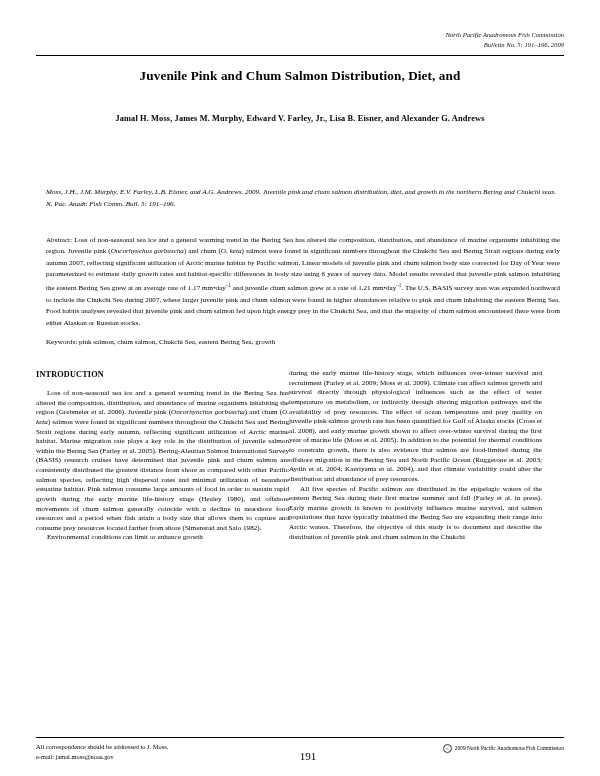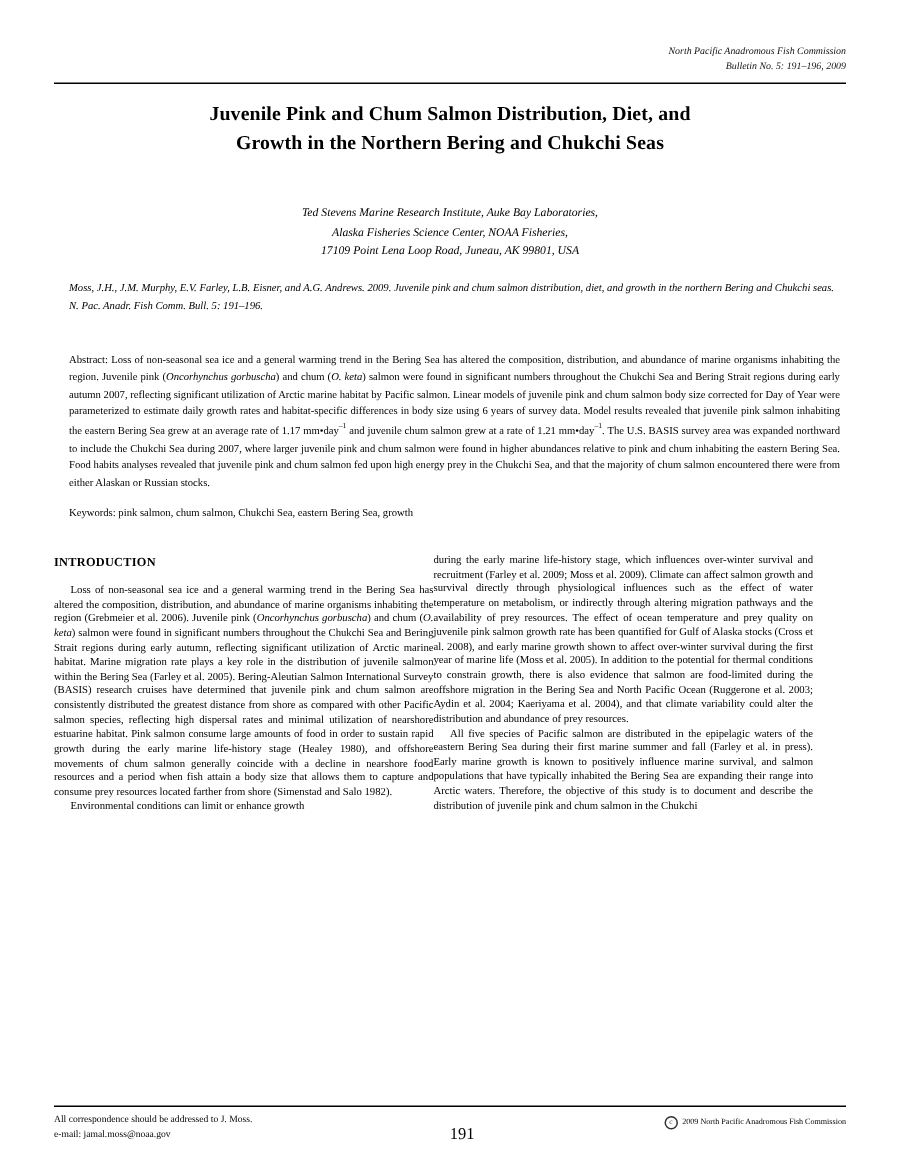--- a/index.html
+++ b/index.html
@@ -188,29 +188,24 @@
 
   <div class="journal-header">
     <div>North Pacific Anadromous Fish Commission</div>
     <div>Bulletin No. 5: 191–196, 2009</div>
   </div>
 
   <div class="header-rule"></div>
 
   <div class="title-block">
     <div class="title-line">Juvenile Pink and Chum Salmon Distribution, Diet, and</div>
-    <div class="title-line">Growth in the Northern Bering and Chukchi Seas</div>
-  </div>
-
-
-  <div class="affil">
-    <div>Ted Stevens Marine Research Institute, Auke Bay Laboratories,</div>
-    <div>Alaska Fisheries Science Center, NOAA Fisheries,</div>
-    <div>17109 Point Lena Loop Road, Juneau, AK 99801, USA</div>
-  </div>
+  </div>
+
+  <div class="authors">Jamal H. Moss, James M. Murphy, Edward V. Farley, Jr., Lisa B. Eisner, and Alexander G. Andrews</div>
+
 
   <div class="citation">
     <span>Moss, J.H., J.M. Murphy, E.V. Farley, L.B. Eisner, and A.G. Andrews.  2009.  Juvenile pink and chum salmon distribution, diet, and growth in the northern Bering and Chukchi seas.  N. Pac. Anadr. Fish Comm. Bull. 5: 191–196.</span>
   </div>
 
   <div class="abstract">
     <span style="font-weight:normal">Abstract:</span><span> Loss of non-seasonal sea ice and a general warming trend in the Bering Sea has altered the composition, distribution, and abundance of marine organisms inhabiting the region.  Juvenile pink (<i><i>Oncorhynchus</i> gorbuscha</i>) and chum (<i>O. keta</i>) salmon were found in significant numbers throughout the Chukchi Sea and Bering Strait regions during early autumn 2007, reflecting significant utilization of Arctic marine habitat by Pacific salmon.  Linear models of juvenile pink and chum salmon body size corrected for Day of Year were parameterized to estimate daily growth rates and habitat-specific differences in body size using 6 years of survey data.  Model results revealed that juvenile pink salmon inhabiting the eastern Bering Sea grew at an average rate of 1.17 mm•day<span class="sup">–1</span> and juvenile chum salmon grew at a rate of 1.21 mm•day<span class="sup">–1</span>.  The U.S. BASIS survey area was expanded northward to include the Chukchi Sea during 2007, where larger juvenile pink and chum salmon were found in higher abundances relative to pink and chum inhabiting the eastern Bering Sea.  Food habits analyses revealed that juvenile pink and chum salmon fed upon high energy prey in the Chukchi Sea, and that the majority of chum salmon encountered there were from either Alaskan or Russian stocks.</span>
   </div>
 
   <div class="keywords">

